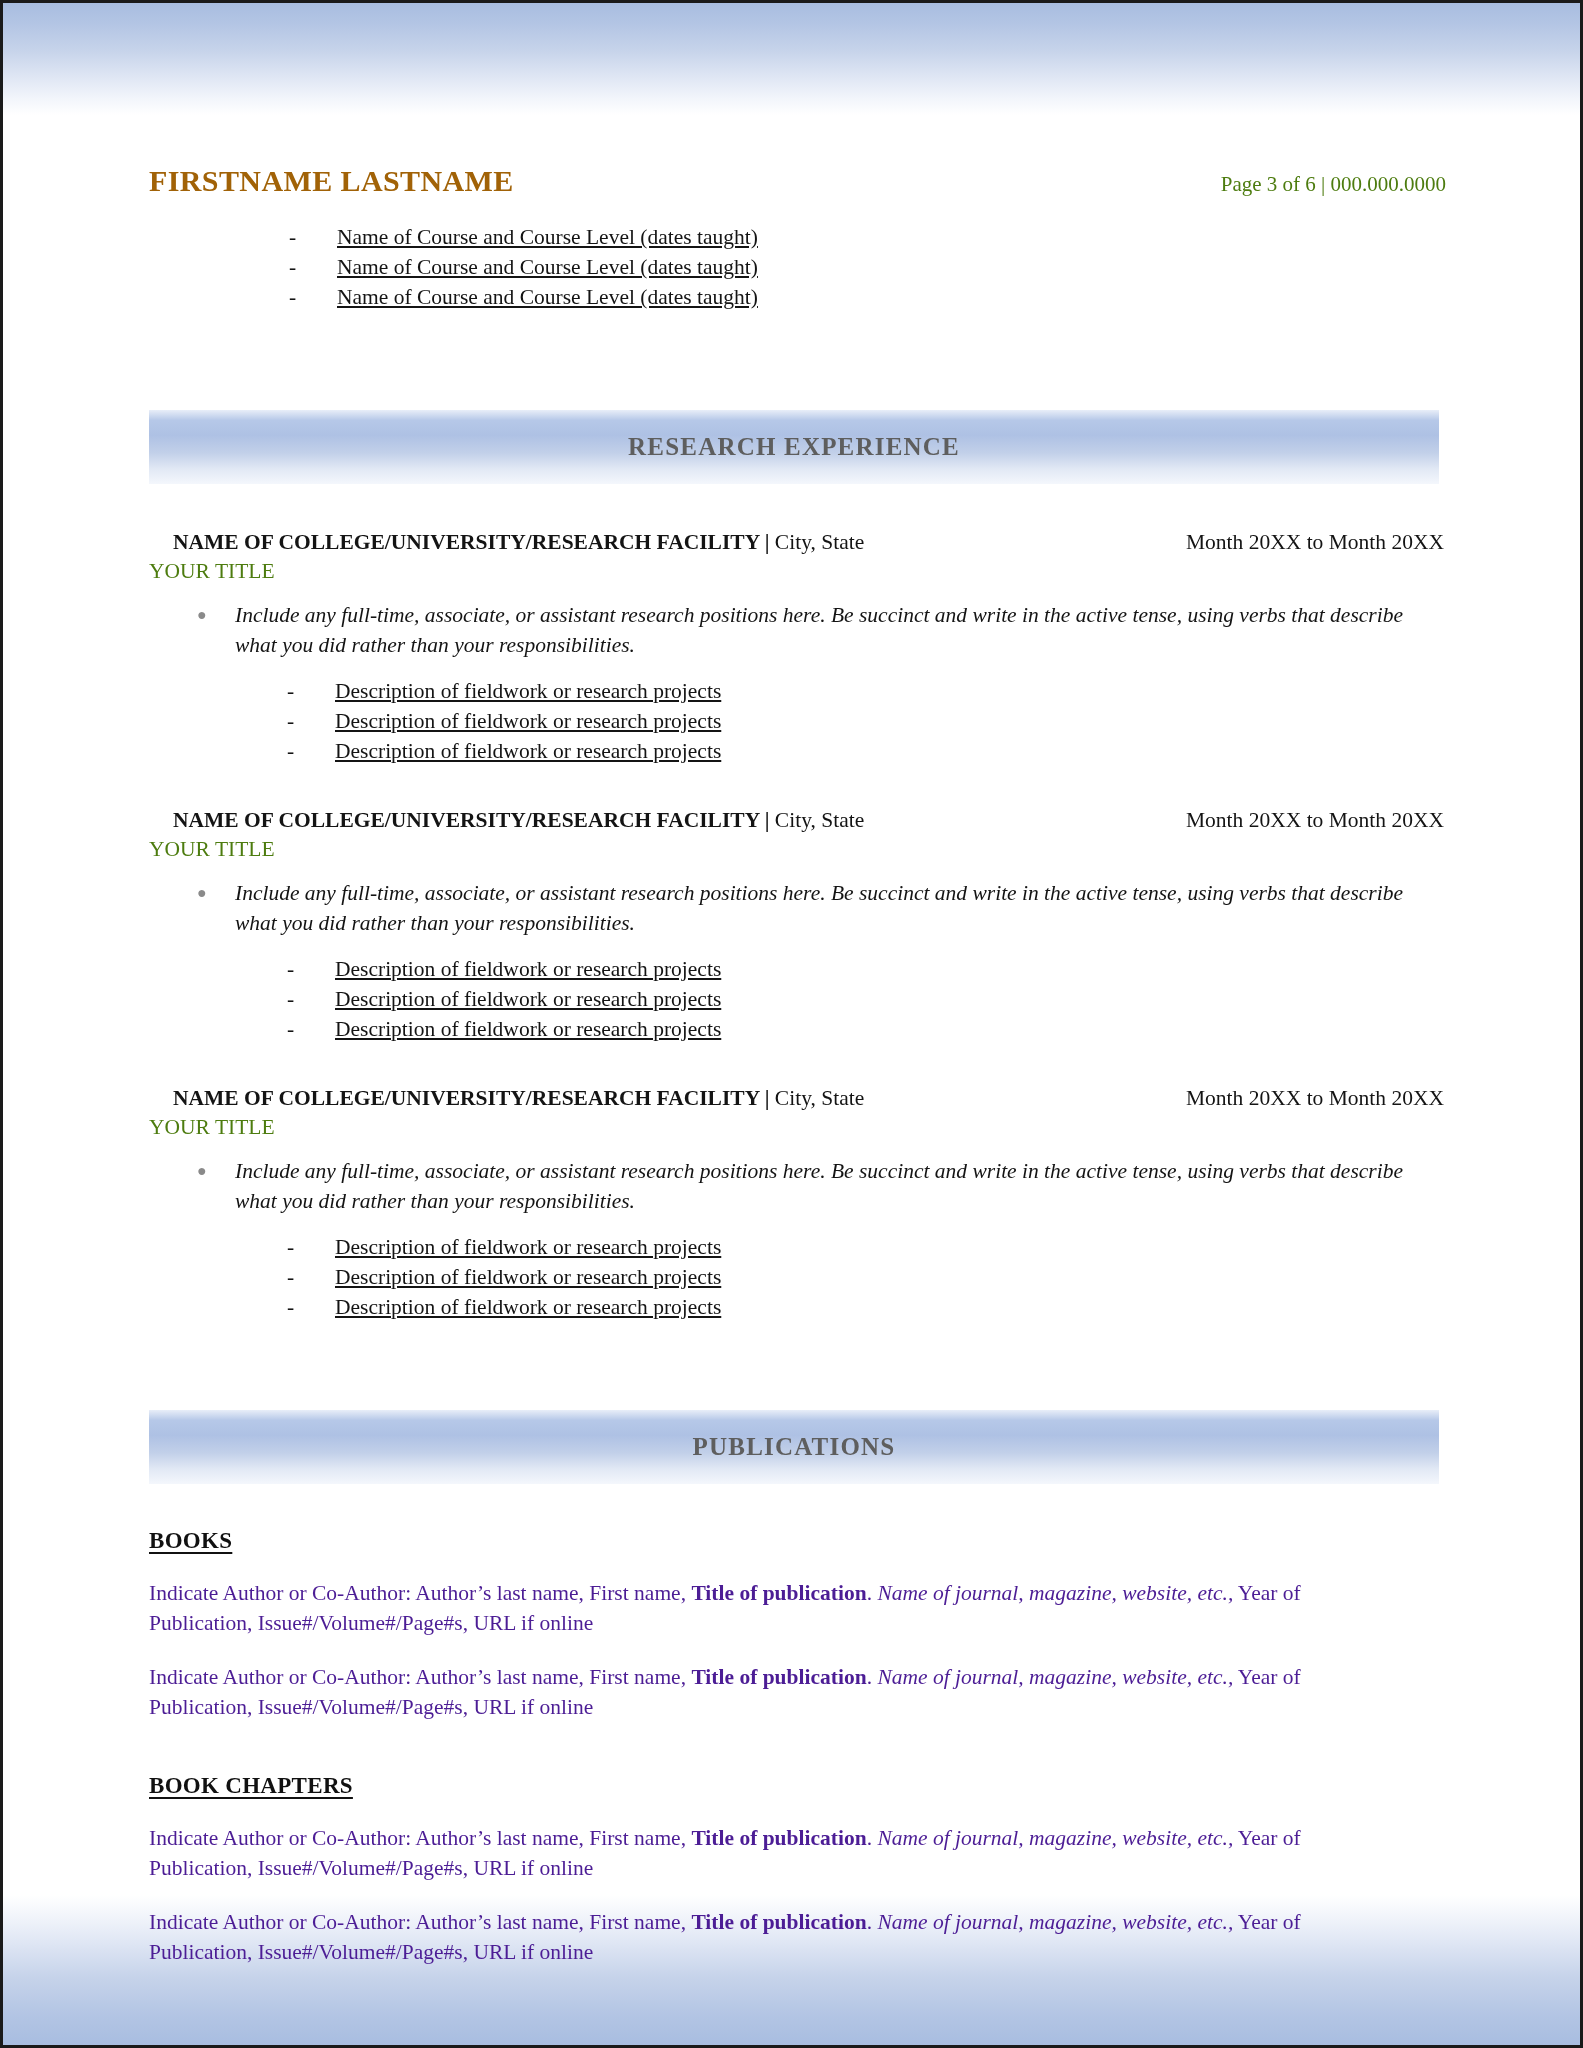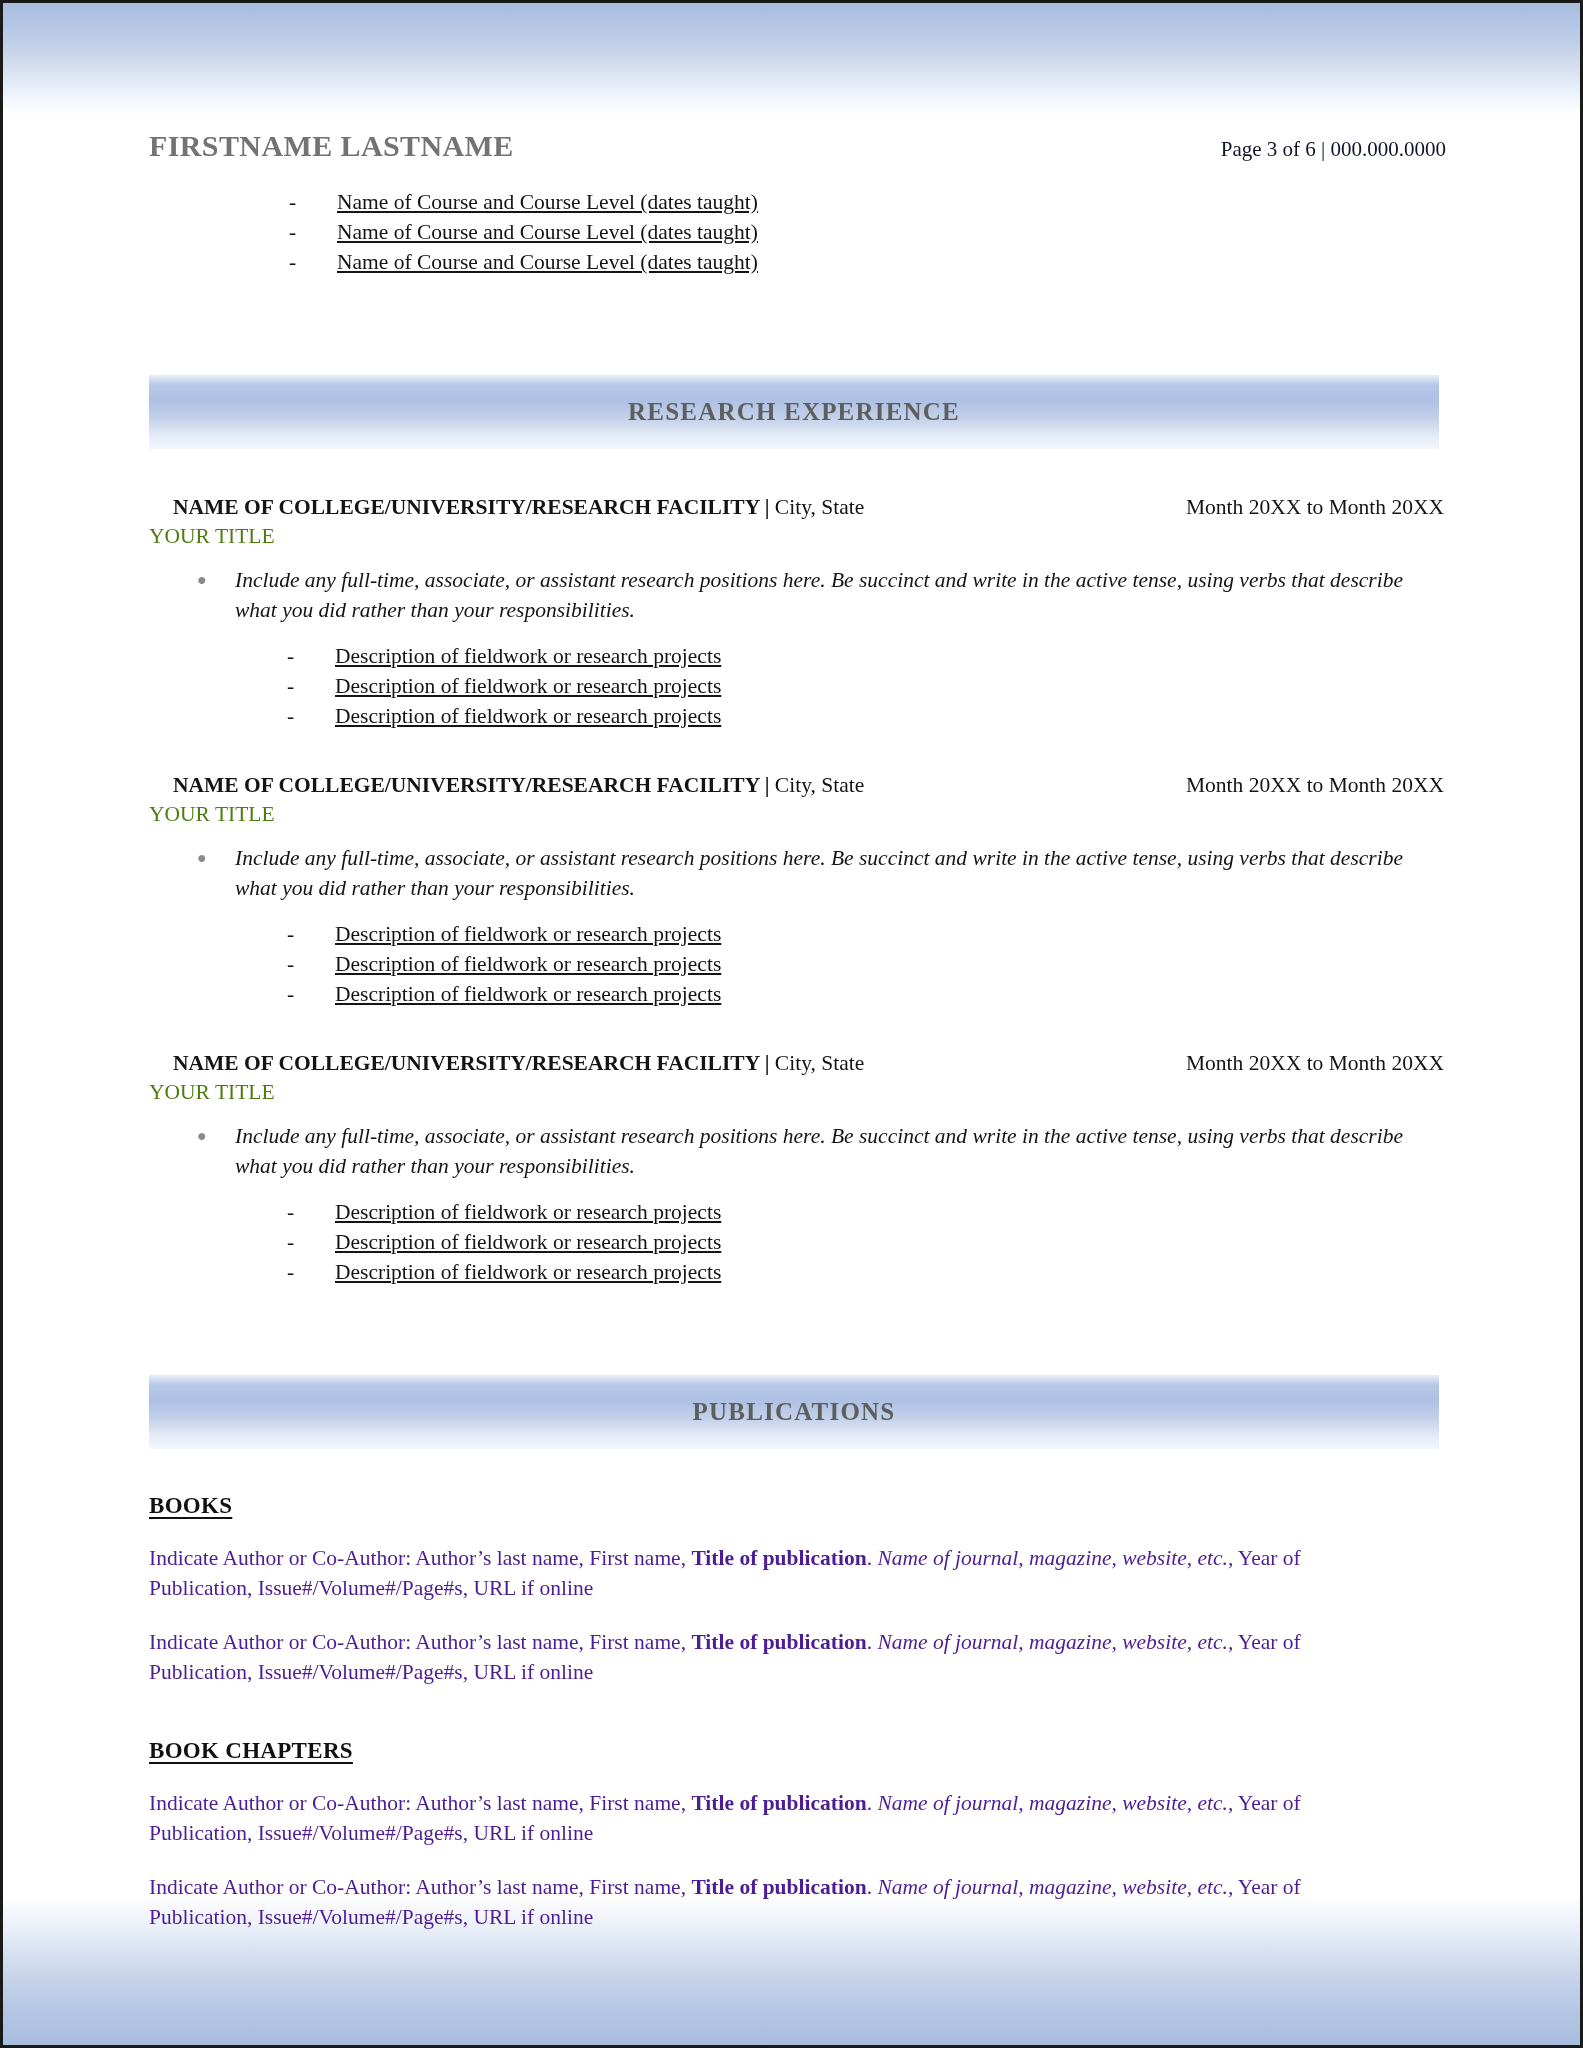--- a/index.html
+++ b/index.html
@@ -62,26 +62,27 @@
   .doc-header {
     display: flex;
     align-items: baseline;
     justify-content: space-between;
     padding-top: 126px;
   }
   .doc-name {
     font-size: 30px;
     font-weight: bold;
     letter-spacing: 0.4px;
-    color: #737373;
+    color: #a16207;
     white-space: nowrap;
+    margin-top: 35px;
   }
   .doc-page {
     font-size: 21px;
-    color: #0f172a;
+    color: #4d7c0f;
     white-space: nowrap;
     padding-right: 14px;
   }
 
   
   .dash-list {
     margin: 0;
     padding: 0;
     list-style: none;
   }

